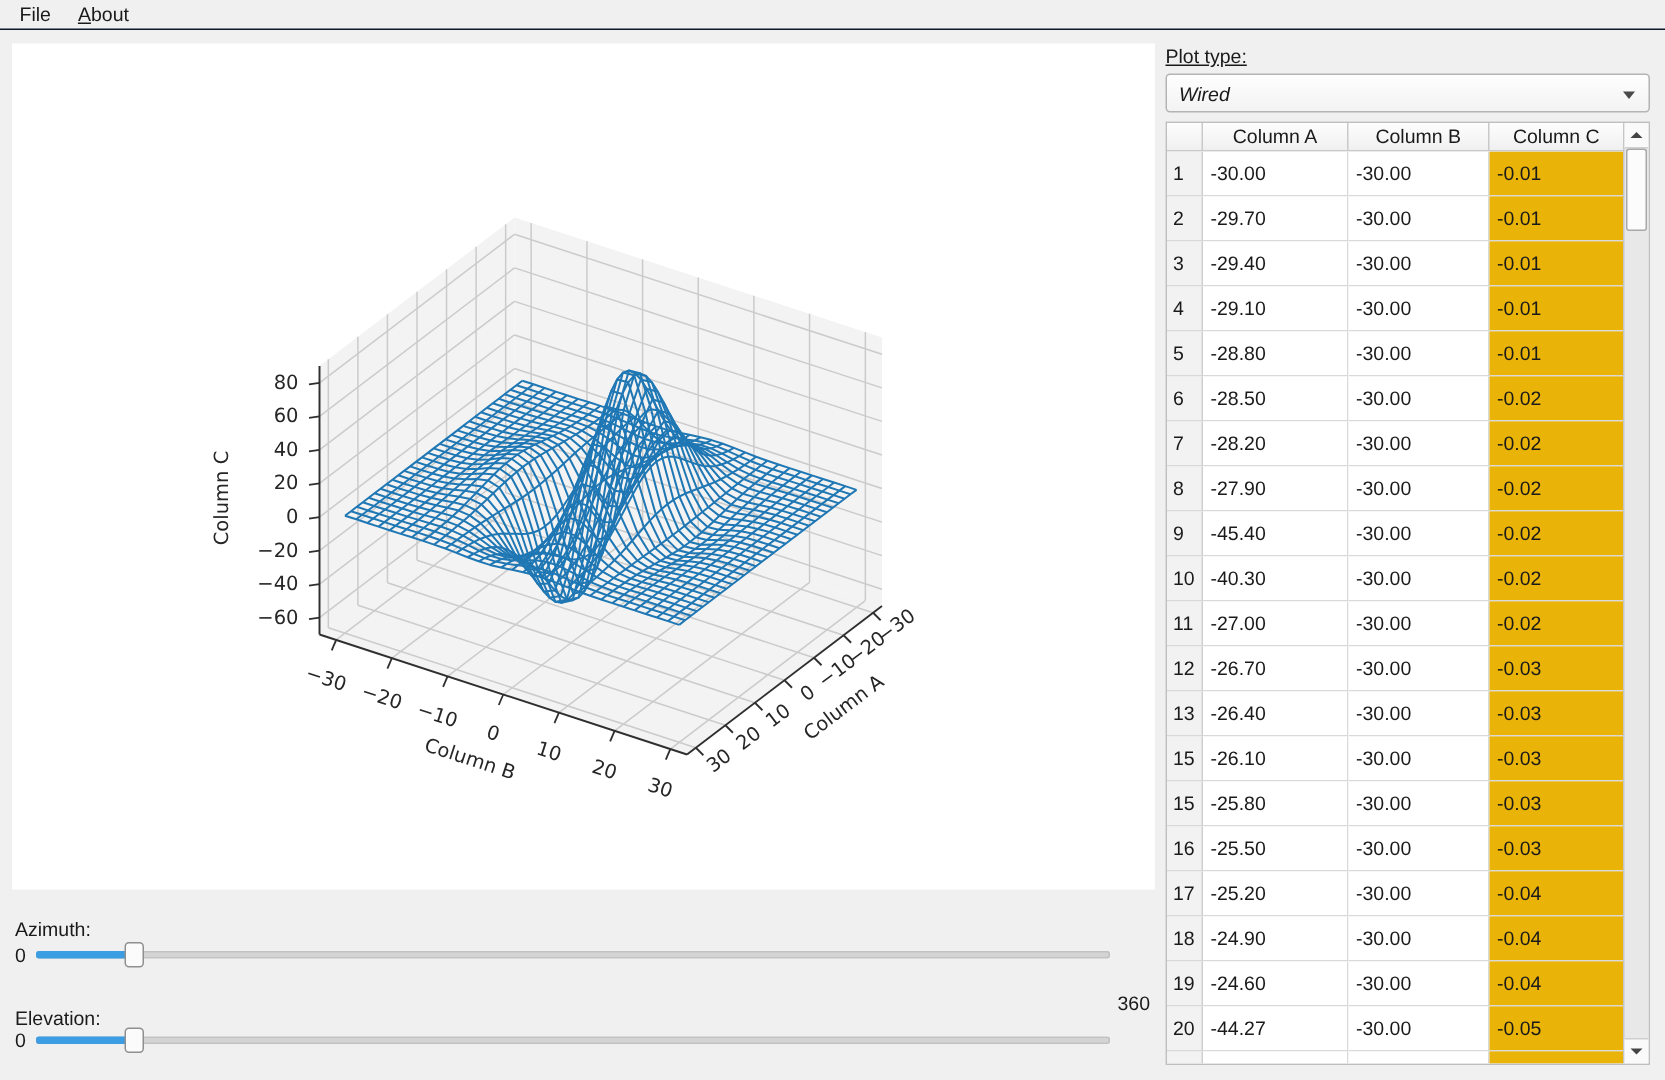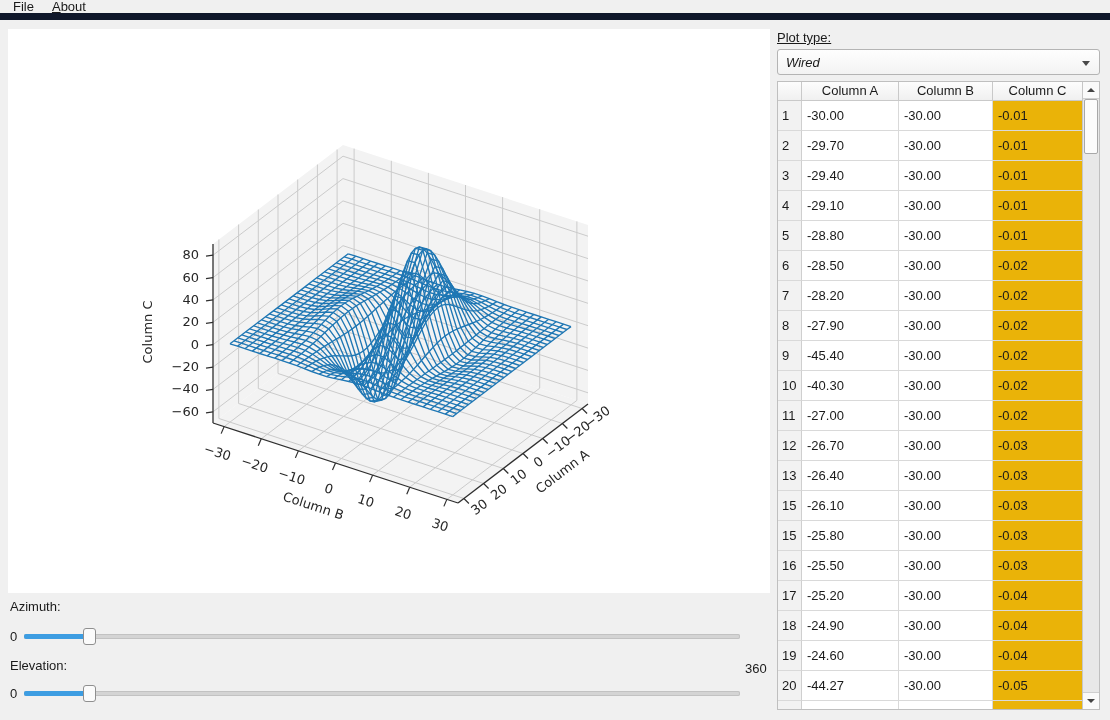--- a/index.html
+++ b/index.html
@@ -3,29 +3,29 @@
 <meta charset="utf-8">
 <style>
   html,body{margin:0;padding:0;}
   body{
     width:1110px;height:720px;position:relative;overflow:hidden;
     background:#f0f0f0;color:#1a1a1a;
     font-family:"Liberation Sans","DejaVu Sans",sans-serif;font-size:13px;
   }
   
   .menubar{position:absolute;left:0;top:0;width:1110px;height:20px;
-    background:#f0f0f0;border-bottom:7px solid #0f172a;
+    background:#f0f0f0;border-bottom:1px solid #0f172a;
     display:flex;align-items:center;padding-left:4px;box-sizing:border-box;}
   .menu-item{padding:1px 9px;cursor:default;}
   .menu-item .u{text-decoration:underline;}
   
   .figure{position:absolute;left:8px;top:29px;width:762px;height:564px;background:#ffffff;}
   .figure svg{display:block;}
   
-  .ctl-label{position:absolute;left:10px;}
+  .ctl-label{position:absolute;left:10px;margin-top:13px;}
   .slider-min{position:absolute;left:10px;width:12px;}
   .slider-max{position:absolute;left:745px;margin-top:32px;}
   .slider-track{position:absolute;left:24px;width:716px;height:5px;
     background:#d4d4d4;border-radius:2px;box-shadow:inset 0 0 0 1px #c2c2c2;}
   .slider-fill{position:absolute;left:0;top:0;height:5px;background:#3d9de2;border-radius:2px;}
   .slider-handle{position:absolute;top:-6px;width:13px;height:17px;background:#fbfbfb;
     border:1px solid #8f8f8f;border-radius:3px;box-sizing:border-box;}
   
   .plot-type-label{position:absolute;left:777px;top:30px;text-decoration:underline;}
   .combobox{position:absolute;left:777px;top:49px;width:323px;height:26px;box-sizing:border-box;

